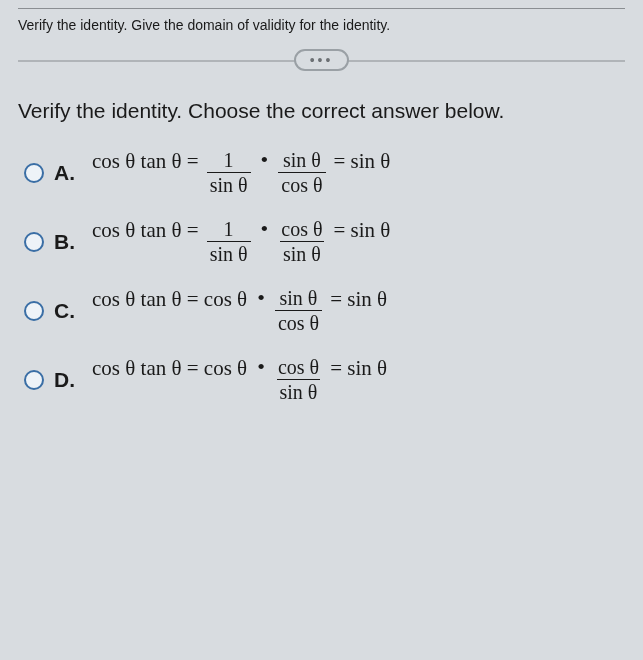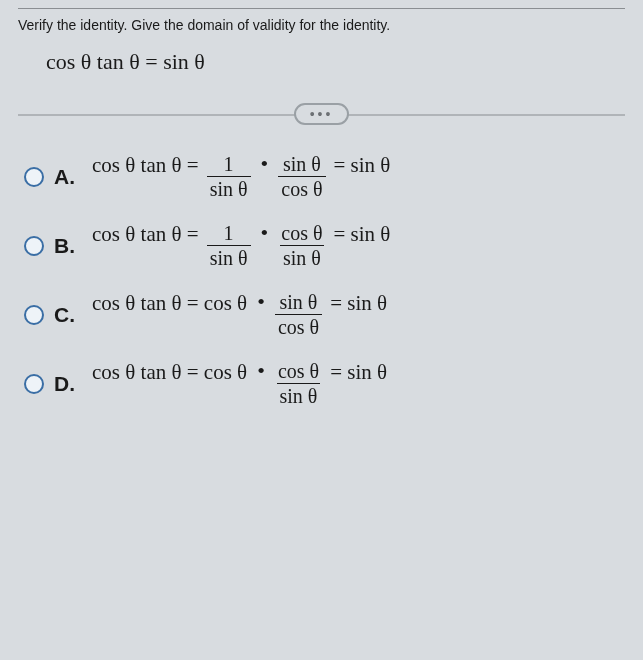--- a/index.html
+++ b/index.html
@@ -101,27 +101,27 @@
   .serif { font-family: 'Times New Roman', serif; }
 </style>
 </head>
 <body>
 
 <div class="page">
   <div class="top-line"></div>
 
   <div class="question-header">Verify the identity. Give the domain of validity for the identity.</div>
 
-  <div class="identity serif">cos θ tan θ = sin θ</div>
 
   <div class="dots-wrap">
     <div class="dots-line"></div>
     <div class="dots">•••</div>
   </div>
 
+  <div class="sub-header">Verify the identity. Choose the correct answer below.</div>
 
   <div class="choices">
 
     <div class="choice">
       <div class="radio"></div>
       <div class="choice-label">A.</div>
       <div class="math serif">
         <span>cos θ tan θ =</span>
         <span class="frac">
           <span class="num">1</span>

